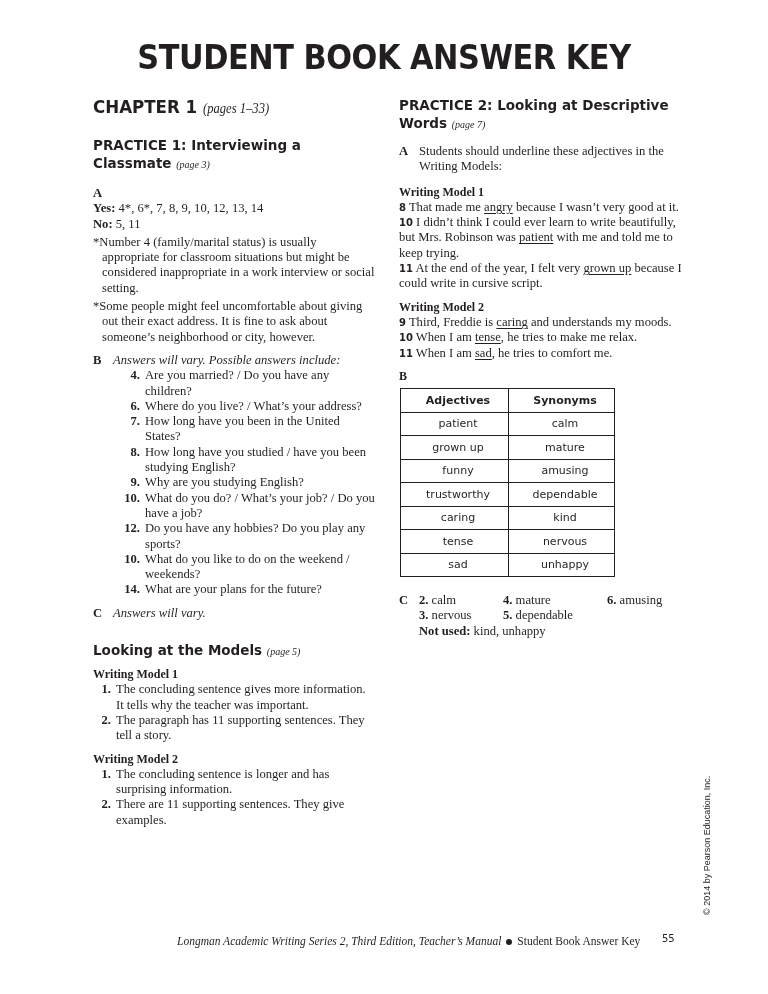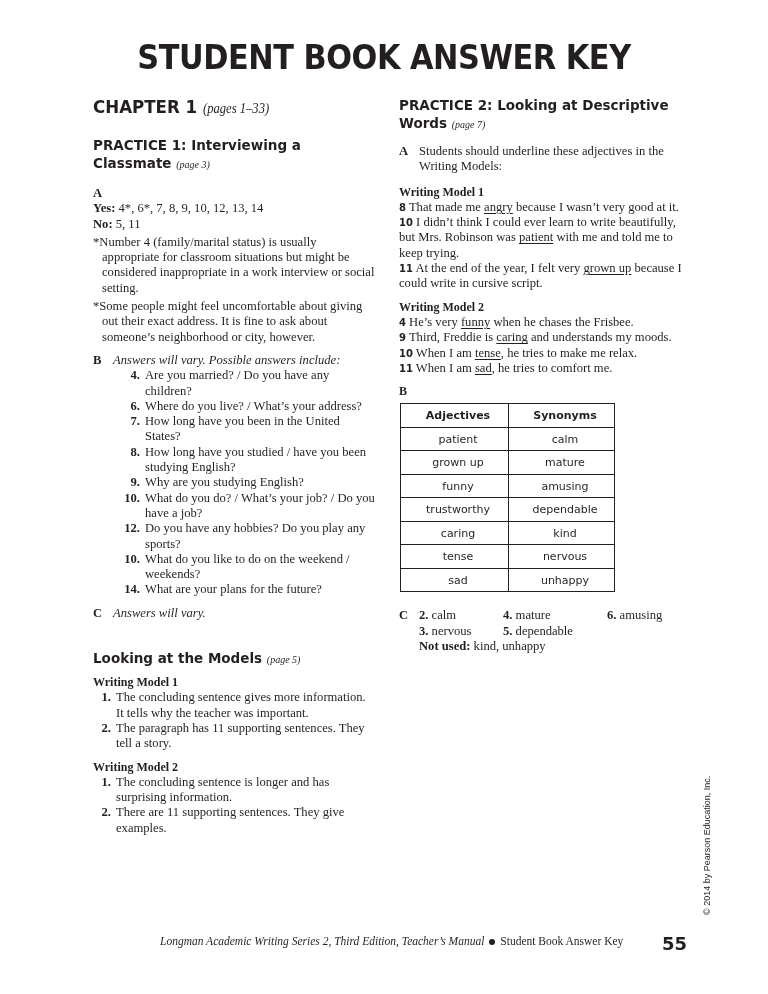--- a/index.html
+++ b/index.html
@@ -27,24 +27,24 @@
     .sub { font-weight: bold; font-size: 12px; line-height: 15.3px; margin-top: 8px; }
     .sn { font-family: "DejaVu Sans", sans-serif; font-weight: bold; font-size: 10px; }
     .u { text-decoration: underline; text-underline-offset: 2px; }
     table.syn { border-collapse: collapse; margin-top: 4px; margin-left: 1px; font-family: "DejaVu Sans", sans-serif; font-size: 11px; }
     table.syn th, table.syn td { border: 1.3px solid #231f20; height: 22.5px; padding: 0 0 0 7px; text-align: center; }
     table.syn th { font-weight: bold; }
     table.syn .c1 { width: 100px; }
     table.syn .c2 { width: 98px; }
     .cgrid { display: grid; grid-template-columns: 20px 84px 104px 80px; font-size: 12.6px; line-height: 15.3px; margin-top: 16px; }
     .cgrid .b { font-weight: bold; }
-    .footer { position: absolute; top: 935px; left: 160px; font-size: 11.5px; white-space: nowrap; }
+    .footer { position: absolute; top: 935px; left: 177px; font-size: 11.5px; white-space: nowrap; }
     .footer .ital { font-style: italic; }
     .footer .dot { display: inline-block; width: 6px; height: 6px; background: #231f20; border-radius: 50%; margin: 0 5px 1px 5px; vertical-align: middle; }
-    .pagenum { position: absolute; top: 933px; left: 662px; font-family: "DejaVu Sans", sans-serif; font-weight: bold; font-size: 18px; }
+    .pagenum { position: absolute; top: 933px; left: 662px; font-family: "DejaVu Sans", sans-serif; font-weight: normal; font-size: 10px; }
     .copyright { position: absolute; left: 702px; top: 915px; font-family: "Liberation Sans", sans-serif; font-size: 9px; transform: rotate(-90deg); transform-origin: left top; white-space: nowrap; color: #231f20; }
   </style>
 </head>
 <body>
 
 <div class="title">STUDENT BOOK ANSWER KEY</div>
 
 <div class="col col-left">
   <div class="h-chapter">
     <span>CHAPTER 1</span>
@@ -103,21 +103,21 @@
         <span class="n">14.</span>
         <span>What are your plans for the future?</span>
       </li>
   </ol>
 
   <div class="lbl-row">
     <span class="lbl">C</span>
     <span class="i">Answers will vary.</span>
   </div>
 
-  <div class="h-sec" style="margin-top:28px;margin-bottom:6px;">
+  <div class="h-sec" style="margin-top:20px;margin-bottom:6px;">
     <span>Looking at the Models</span>
     <span class="pg">(page 5)</span>
   </div>
 
   <div class="sub" style="margin-top:0;">Writing Model 1</div>
   <ol class="wm">
     <li>
         <span class="n">1.</span>
         <span>The concluding sentence gives more information. It tells why the teacher was important.</span>
       </li>
@@ -150,21 +150,20 @@
     <span class="lbl">A</span>
     <span>Students should underline these adjectives in the Writing Models:</span>
   </div>
 
   <div class="sub" style="margin-top:10px;">Writing Model 1</div>
   <div class="p"><span class="sn">8</span><span> That made me </span><span class="u">angry</span><span> because I wasn’t very good at it.</span></div>
   <div class="p"><span class="sn">10</span><span> I didn’t think I could ever learn to write beautifully, but Mrs. Robinson was </span><span class="u">patient</span><span> with me and told me to keep trying.</span></div>
   <div class="p"><span class="sn">11</span><span> At the end of the year, I felt very </span><span class="u">grown up</span><span> because I could write in cursive script.</span></div>
 
   <div class="sub">Writing Model 2</div>
-  <div class="p"><span class="sn">4</span><span> He’s very </span><span class="u">funny</span><span> when he chases the Frisbee.</span></div>
   <div class="p"><span class="sn">9</span><span> Third, Freddie is </span><span class="u">caring</span><span> and understands my moods.</span></div>
   <div class="p"><span class="sn">10</span><span> When I am </span><span class="u">tense</span><span>, he tries to make me relax.</span></div>
   <div class="p"><span class="sn">11</span><span> When I am </span><span class="u">sad</span><span>, he tries to comfort me.</span></div>
 
   <div class="sub">B</div>
   <table class="syn">
     <thead>
       <tr>
         <th class="c1">Adjectives</th>
         <th class="c2">Synonyms</th>

